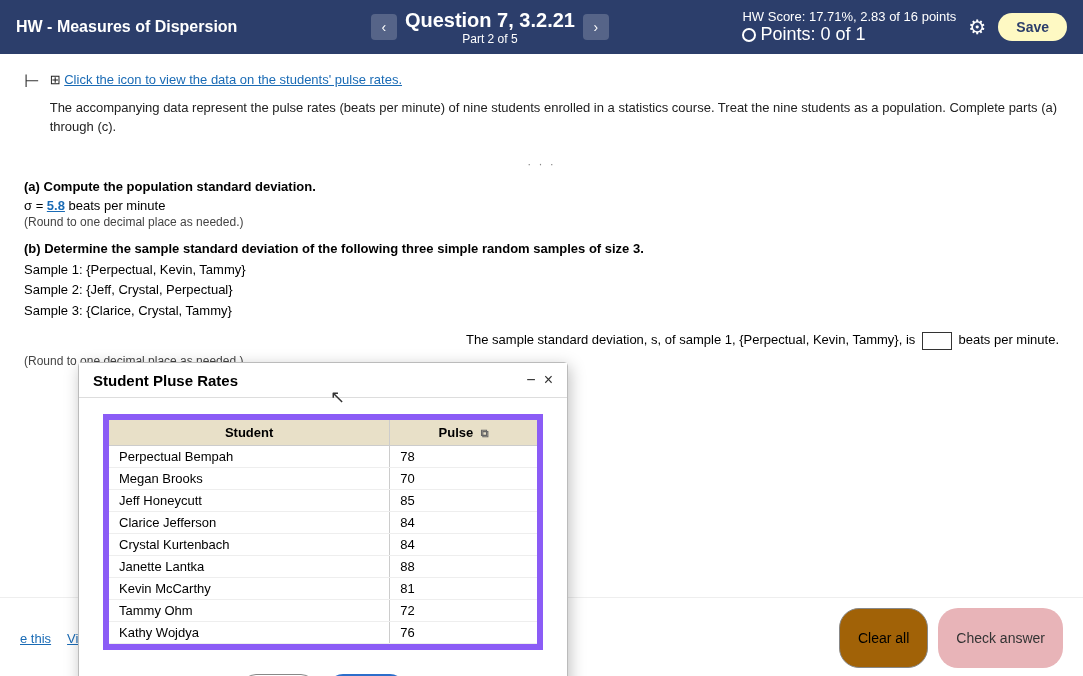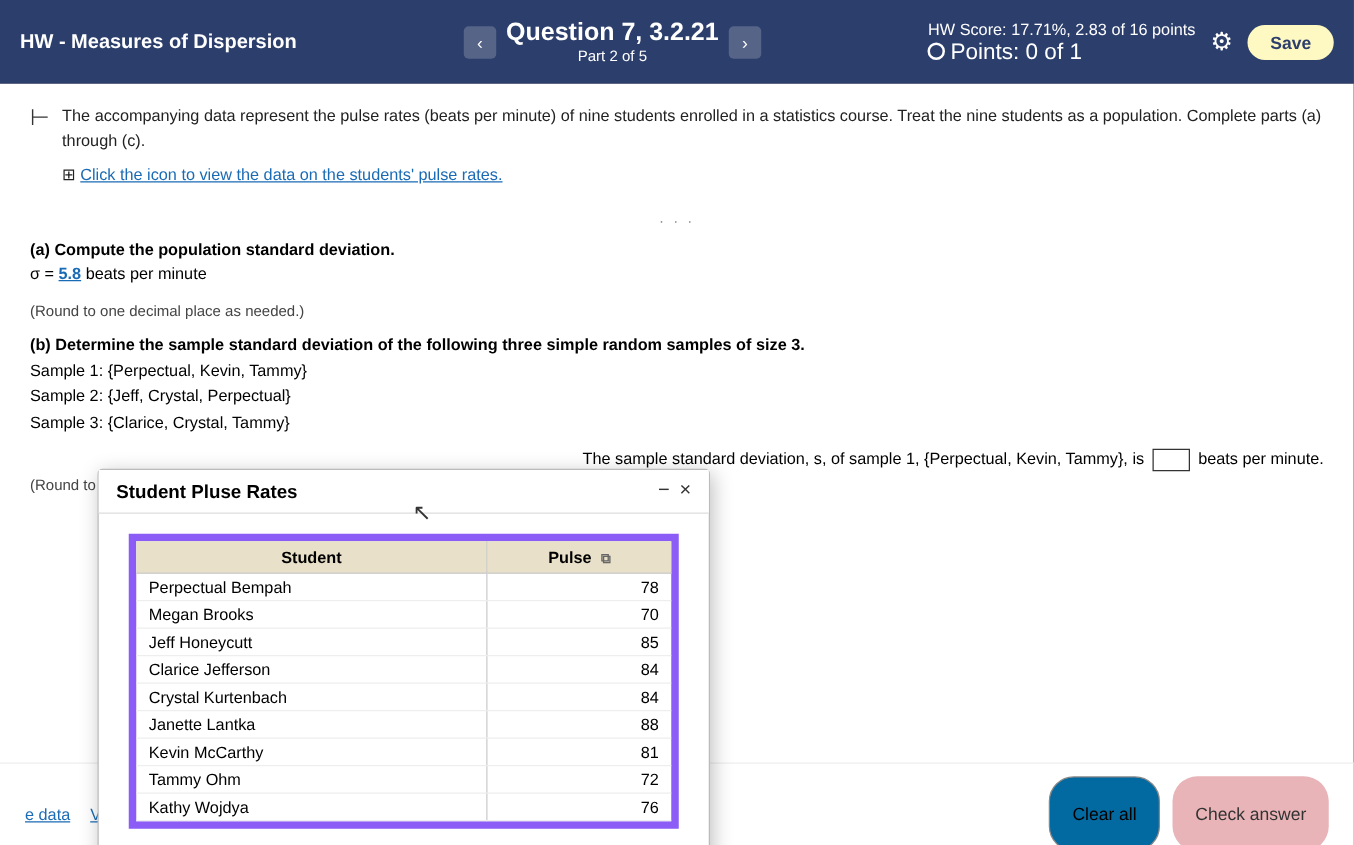--- a/index.html
+++ b/index.html
@@ -13,21 +13,21 @@
     }
 
     
     .top-bar {
       background: #2c3e6b;
       color: white;
       display: flex;
       align-items: center;
       justify-content: space-between;
       padding: 0 16px;
-      height: 67px;
+      height: 54px;
     }
     .top-bar-left {
       font-size: 16px;
       font-weight: bold;
     }
     .top-bar-center {
       display: flex;
       align-items: center;
       gap: 8px;
     }
@@ -116,21 +116,21 @@
       letter-spacing: 2px;
     }
 
     .part-label {
       font-weight: bold;
       font-size: 13px;
       margin-bottom: 4px;
     }
     .sigma-line {
       font-size: 13px;
-      margin-bottom: 16px;
+      margin-bottom: 2px;
     }
     .sigma-val {
       font-weight: bold;
       color: #1a6bb5;
       text-decoration: underline;
     }
     .round-note {
       font-size: 12px;
       color: #444;
       margin-bottom: 12px;
@@ -211,21 +211,21 @@
       text-align: center;
       padding: 5px 10px;
       border-bottom: 1px solid #ccc;
     }
     .data-table th.student-col {
       text-align: center;
       border-right: 1px solid #ccc;
     }
     .data-table td {
       padding: 3px 10px;
-      text-align: right;
+      text-align: left;
       border-bottom: 1px solid #eee;
     }
     .data-table td.student-name {
       text-align: left;
       border-right: 1px solid #ccc;
     }
     .copy-icon {
       font-size: 11px;
       color: #666;
       margin-left: 4px;
@@ -274,21 +274,21 @@
       gap: 16px;
       font-size: 13px;
       color: #1a6bb5;
     }
     .bottom-left span { cursor: pointer; text-decoration: underline; }
     .bottom-right {
       display: flex;
       gap: 10px;
     }
     .clear-all-btn {
-      background: #0369a1;
+      background: #a16207;
       border: 1px solid #888;
       border-radius: 20px;
       padding: 6px 18px;
       font-size: 14px;
       cursor: pointer;
     }
     .check-answer-btn {
       background: #e8b4b8;
       border: none;
       border-radius: 20px;
@@ -331,25 +331,25 @@
     </div>
     <button class="gear-btn">⚙</button>
     <button class="save-btn">Save</button>
   </div>
 </div>
 
 <div class="main-content">
   <div class="header-row">
     <button class="back-arrow-btn">⊢</button>
     <div>
-      <p class="problem-text">The accompanying data represent the pulse rates (beats per minute) of nine students enrolled in a statistics course. Treat the nine students as a population. Complete parts (a) through (c).</p>
       <p class="problem-text">
         <span>⊞</span>
         <span style="color:#1a6bb5;text-decoration:underline;cursor:pointer;">Click the icon to view the data on the students' pulse rates.</span>
       </p>
+      <p class="problem-text">The accompanying data represent the pulse rates (beats per minute) of nine students enrolled in a statistics course. Treat the nine students as a population. Complete parts (a) through (c).</p>
     </div>
   </div>
 
   <div class="section-divider">
     <span class="divider-dots">· · ·</span>
   </div>
 
   <div>
     <p class="part-label">(a) Compute the population standard deviation.</p>
     <p class="sigma-line">
@@ -437,21 +437,21 @@
       </div>
     </div>
     <div class="popup-footer">
       <button class="print-btn">Print</button>
       <button class="done-btn">Done</button>
     </div>
   </div>
 
   <div class="bottom-bar">
     <div class="bottom-left">
-      <span>e data</span>
+      <span>e this</span>
       <span>View an e</span>
     </div>
     <div class="bottom-right">
       <button class="clear-all-btn">Clear all</button>
       <button class="check-answer-btn">Check answer</button>
     </div>
   </div>
 </div>
 
 </body></html>

